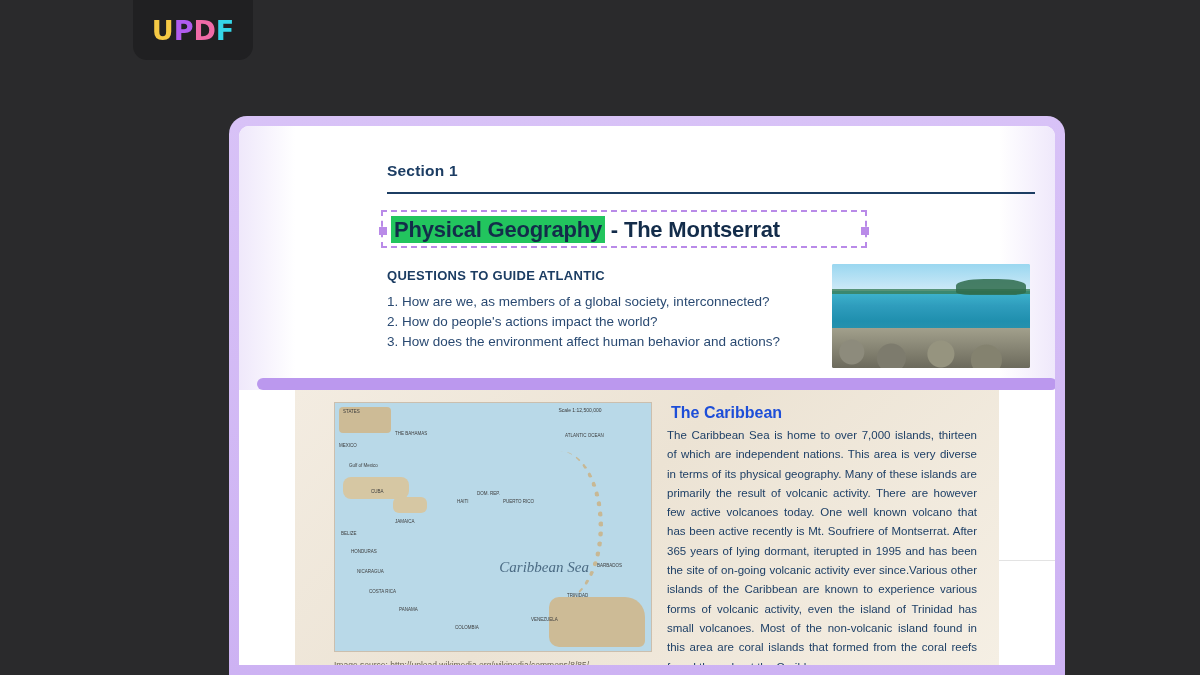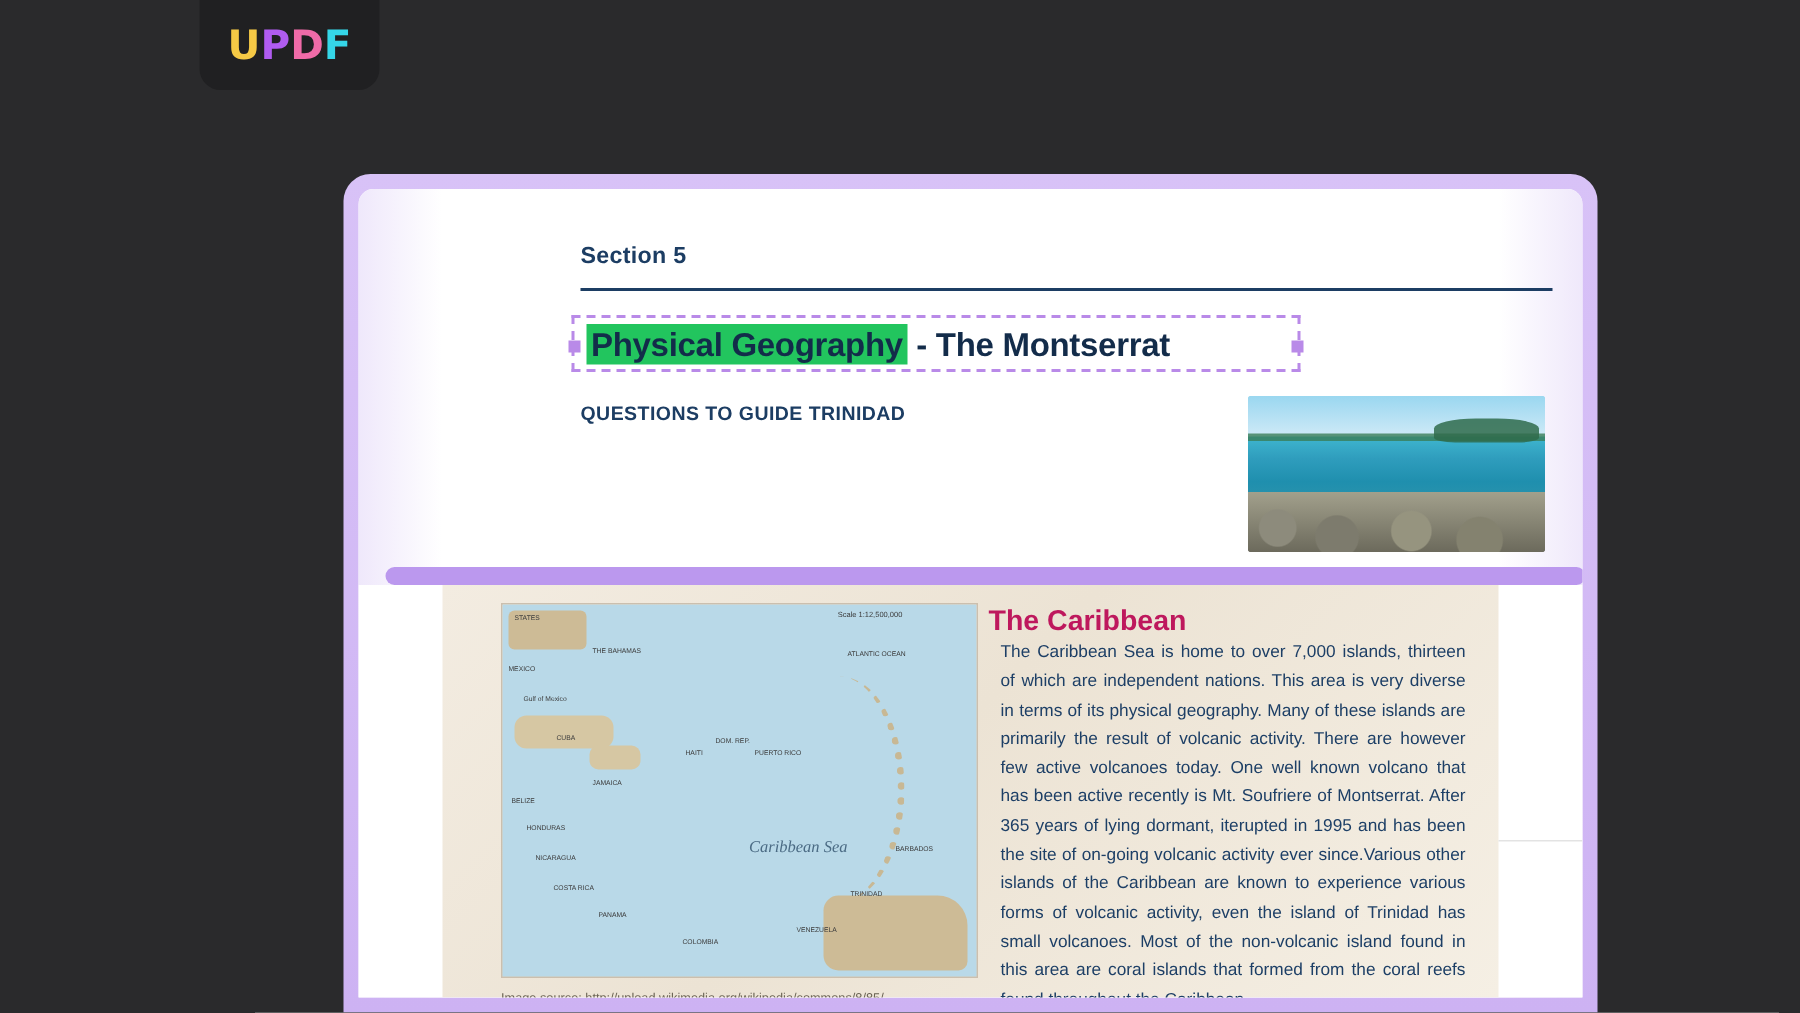--- a/index.html
+++ b/index.html
@@ -173,36 +173,36 @@
     background:#d6c7a3; border-radius:6px; }
   .map-img .arc { position:absolute; right:48px; top:48px; width:86px; height:150px;
     border-right:5px dotted #c8b894; border-radius:50%; }
   .map-img .land4 { position:absolute; right:6px; bottom:4px; width:96px; height:50px;
     background:#cdbb96; border-radius:10px 20px 6px 10px; }
   .map-img .scale-txt {
     position:absolute; right:6px; top:4px; font-size:5px; color:#3a3a3a;
     text-align:center; line-height:6px; width:130px;
   }
   .map-img .sea-label {
-    position:absolute; left:52%; top:63%; font-size:11px; color:#4b6b84;
+    position:absolute; left:52%; top:63%; font-size:15px; color:#4b6b84;
     font-style: italic; font-family:"Liberation Serif", serif;
   }
   .map-img .tiny-labels {
     position:absolute; inset:0; font-size:4.5px; color:#3c3c3c;
   }
   .map-img .tiny-labels span { position:absolute; white-space:nowrap; }
 
   .img-source {
     position: absolute; left: 95px; top: 270px;
     font-size: 8.5px; color: #6a6354; line-height: 11px;
   }
 
   .art-title {
-    position: absolute; left: 420px; top: 14px;
-    font-size: 19px; font-weight: bold; color: #be185d;
+    position: absolute; left: 432px; top: 14px;
+    font-size: 16px; font-weight: bold; color: #1d4ed8;
   }
   .art-body {
     position: absolute; left: 428px; top: 36px; width: 310px;
     font-size: 11.5px; line-height: 19.3px; color: #1d3f66;
     text-align: justify;
   }
 
   
   .hairline {
     position: absolute; left: 760px; top: 170px; width: 56px; height: 1px;
@@ -221,33 +221,38 @@
   </div>
 
 
   <div class="window-frame">
     <div class="window-inner">
 
       <div class="page-shadow-l"></div>
       <div class="page-shadow-r"></div>
 
       <div class="doc-page">
-        <div class="section-label">Section 5</div>
+        <div class="section-label">Section 1</div>
         <div class="rule"></div>
 
         <div class="ocr-box">
           <div class="ocr-handle tl"></div>
           <div class="ocr-handle tr"></div>
         </div>
 
         <div class="heading-line">
           <span class="hl-highlight">Physical Geography</span><span> - The Montserrat</span>
         </div>
 
-        <div class="q-title">QUESTIONS TO GUIDE TRINIDAD</div>
+        <div class="q-title">QUESTIONS TO GUIDE ATLANTIC</div>
+        <div class="q-list">
+          <div>1. How are we, as members of a global society, interconnected?</div>
+          <div>2. How do people's actions impact the world?</div>
+          <div>3. How does the environment affect human behavior and actions?</div>
+        </div>
 
         <div class="beach-photo">
           <div class="sky"></div>
           <div class="land"></div>
           <div class="palms"></div>
           <div class="rocks"></div>
         </div>
       </div>
 
       <div class="splitter"></div>

